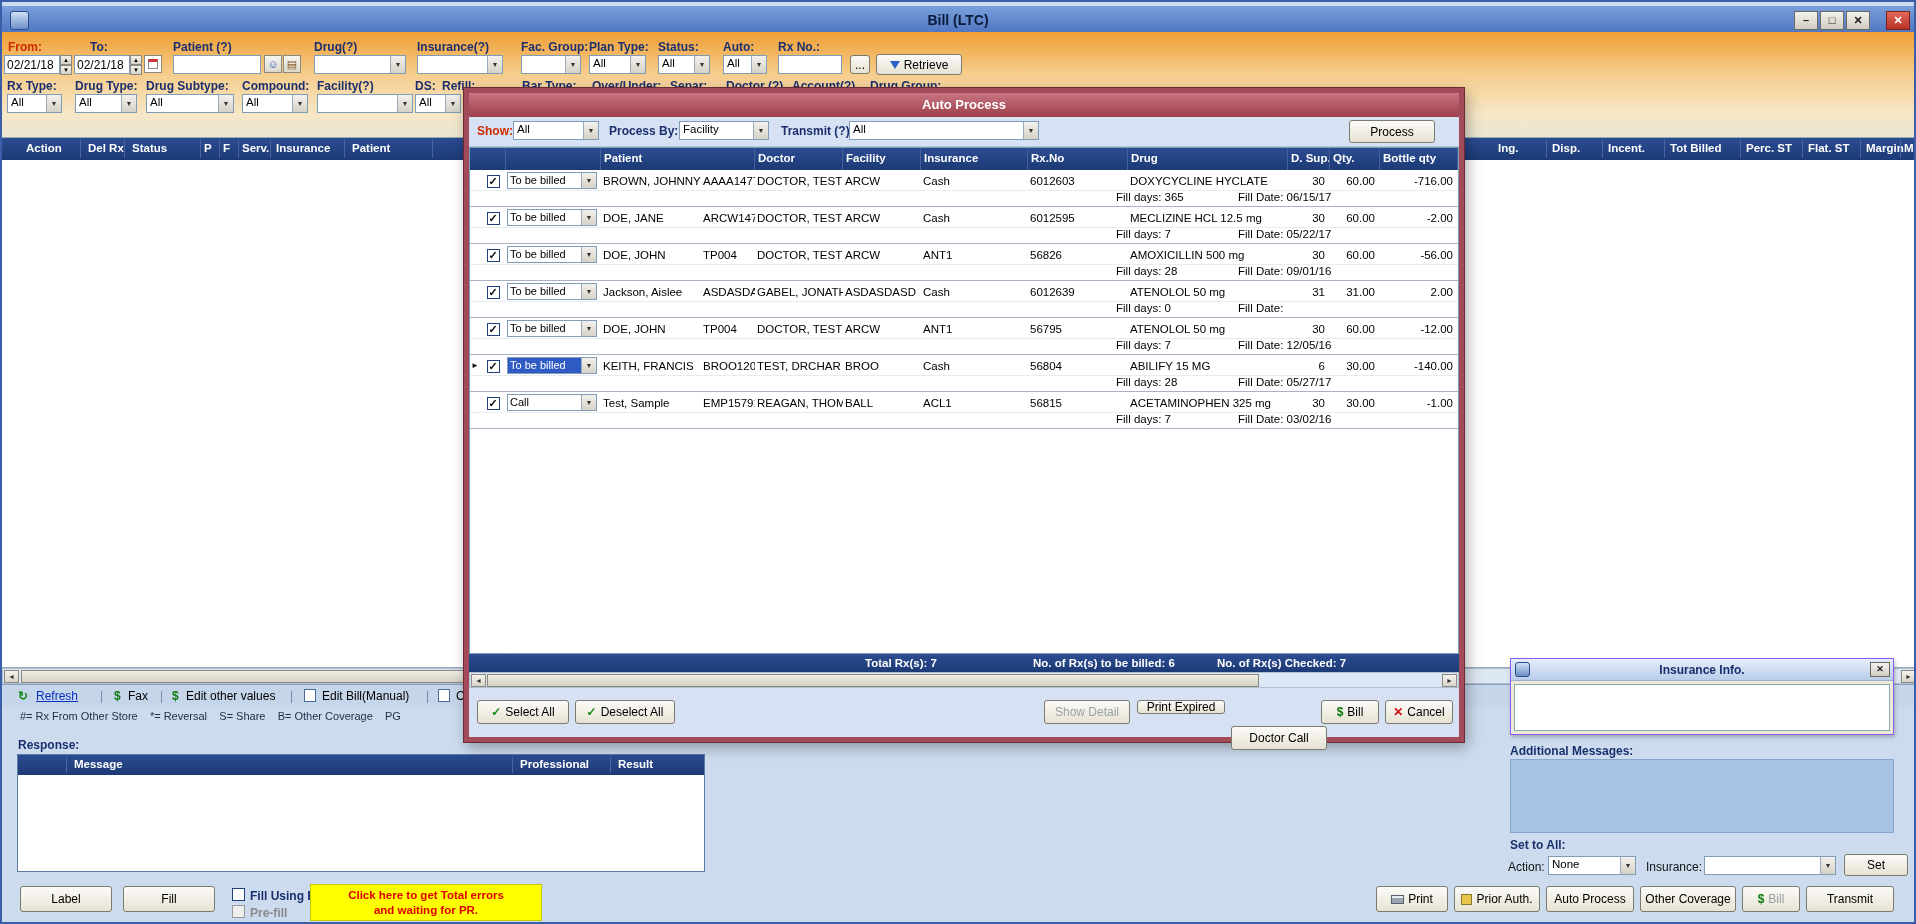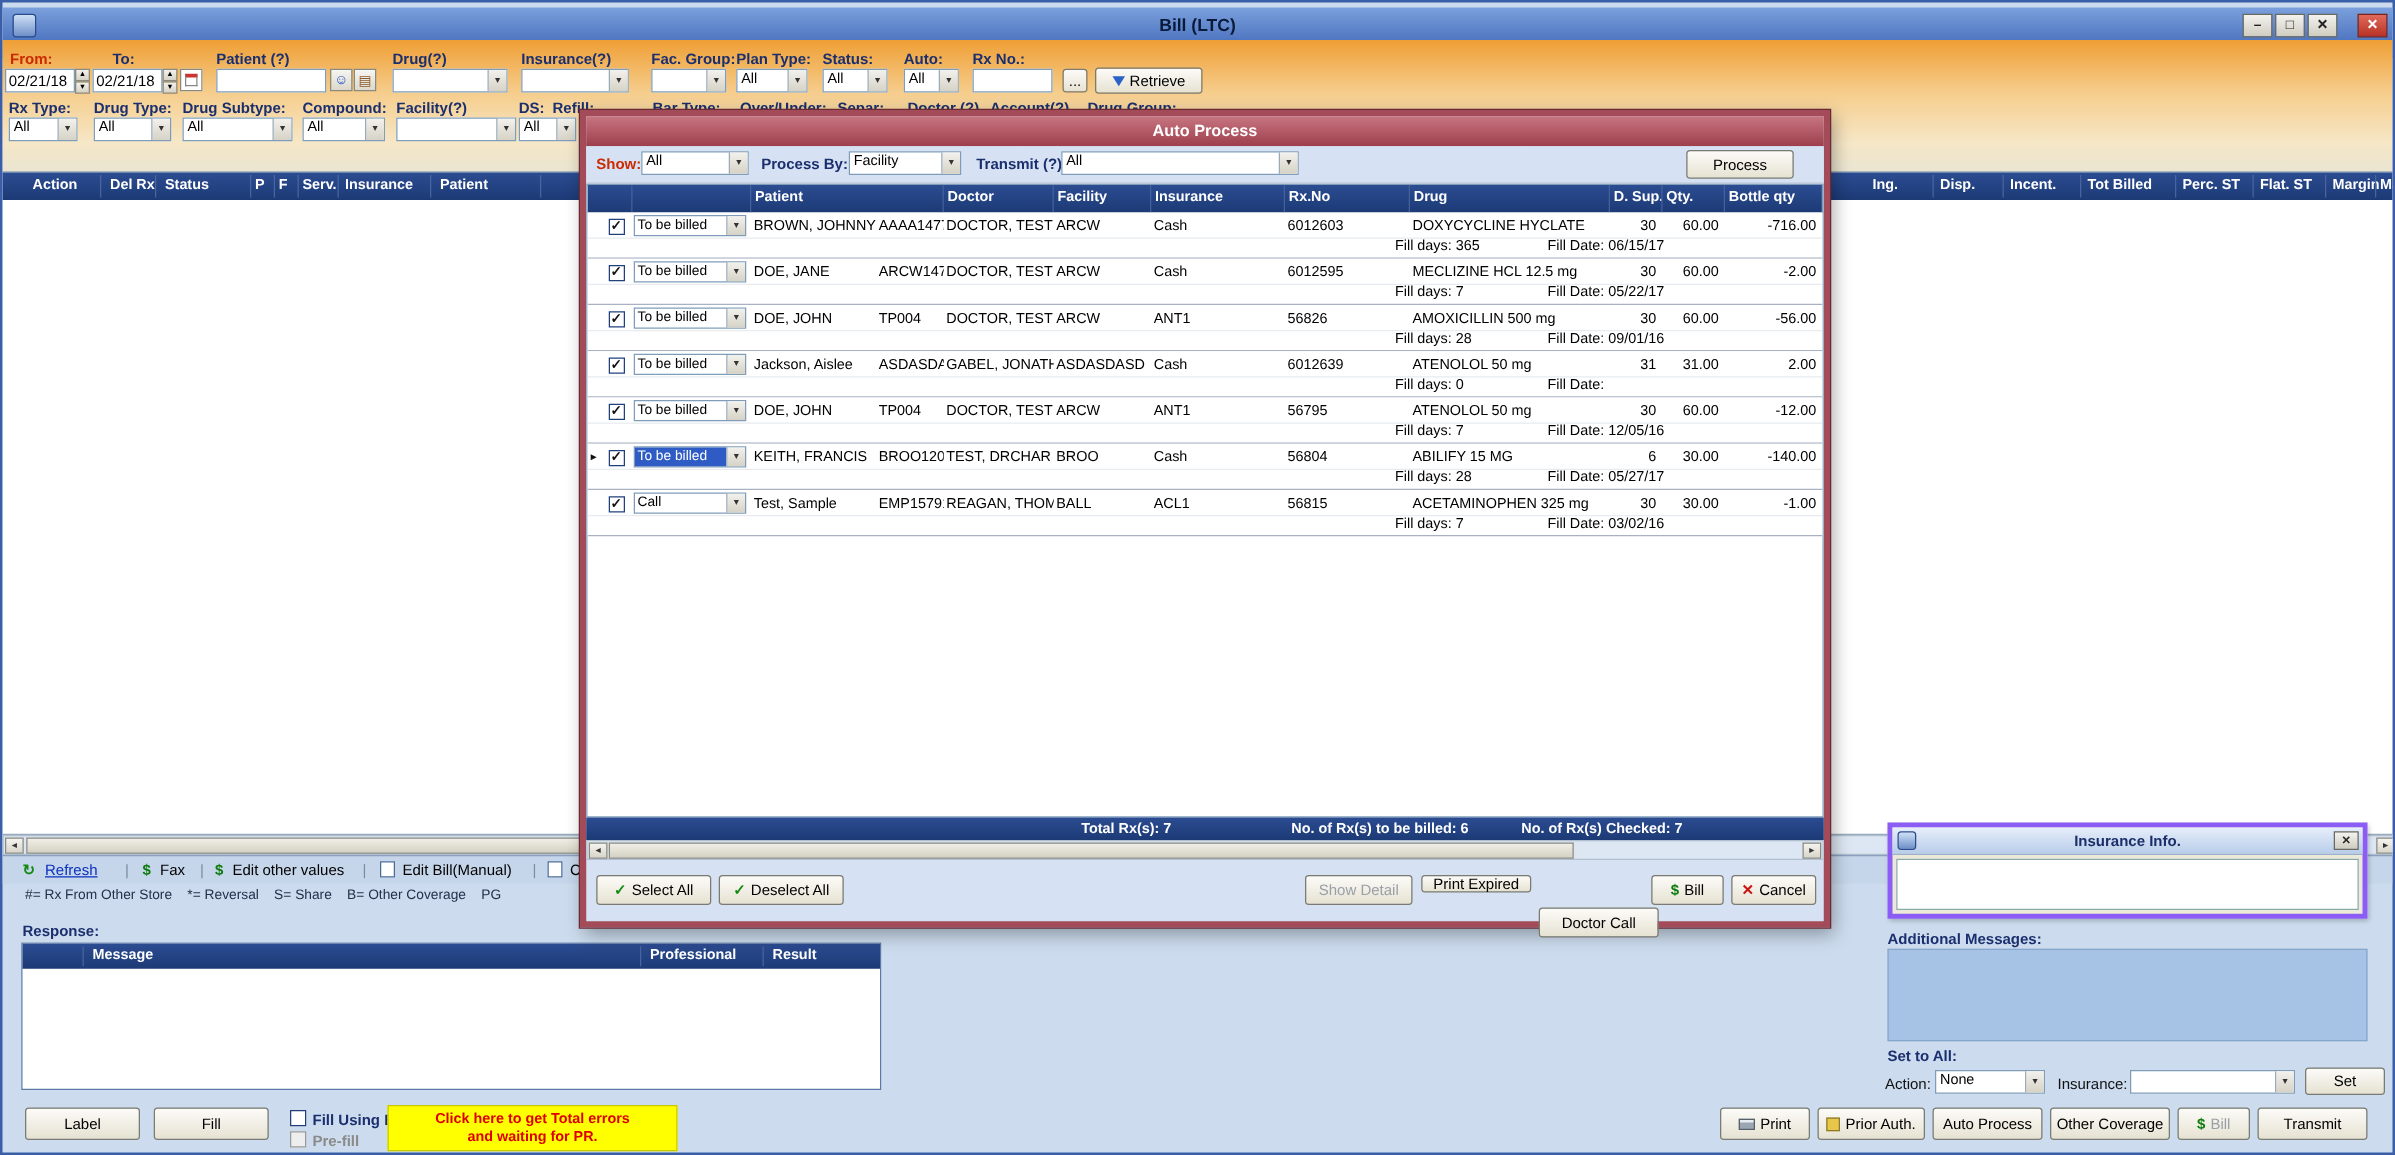--- a/index.html
+++ b/index.html
@@ -48,21 +48,21 @@
 .rhead .h{position:absolute;top:3px;font-size:11.5px}
 .rhead .vsep{position:absolute;top:2px;bottom:2px;width:1px;background:#48659f}
 .watermark{position:absolute;left:688px;top:792px;font-weight:bold;color:#b3bac2;opacity:.62;white-space:nowrap;font-size:46px;letter-spacing:1px}
 .watermark .suf{font-size:26px}
 
 .cb{display:inline-block;width:13px;height:13px;background:#fff;border:1px solid #20407c;font-size:11px;line-height:11px;text-align:center;font-weight:bold;color:#111}
 .cb.checked::after{content:"✓"}
 .cb.gray{border-color:#999;background:#eee}
 
 .panelblue{position:absolute;background:#a6c2e4;border:1px solid #87a6cd}
-.inswin{position:absolute;left:1508px;top:656px;width:384px;height:77px;border:4px solid #8b5cf6;background:#ece9d8;box-shadow:1px 2px 4px rgba(0,0,0,.25)}
+.inswin{position:absolute;left:1508px;top:656px;width:384px;height:77px;border:1px solid #8b5cf6;background:#ece9d8;box-shadow:1px 2px 4px rgba(0,0,0,.25)}
 .inswin .tb{position:relative;height:22px;background:linear-gradient(#e6eefa,#b8cce9);border-bottom:1px solid #9ab0cf}
 .inswin .tb .t{position:absolute;left:0;right:0;top:4px;text-align:center;font-weight:bold;font-size:12px;color:#1a2f6a}
 .inswin .body{position:absolute;left:3px;right:3px;top:25px;bottom:3px;background:#fff;border:1px solid #8aa}
 
 .notice{position:absolute;left:308px;top:882px;width:232px;height:37px;background:#ffff00;border:1px solid #c8c800;color:#dd0000;font-weight:bold;font-size:11.5px;text-align:center;padding-top:3px;line-height:15px}
 
 .modal{position:absolute;left:462px;top:86px;width:1000px;height:654px;border:5px solid #a34b58;outline:1px solid #6a2a34;background:#d6e2f3;box-shadow:3px 5px 14px rgba(0,0,0,.35);z-index:50}
 .mtitle{position:absolute;left:0;top:0;right:0;height:24px;background:linear-gradient(#c77681,#9e3e4c);color:#fff;font-weight:bold;font-size:13px;text-align:center;padding-top:4px}
 .mctrl{position:absolute;left:0;top:24px;right:0;height:30px;background:#d6e2f3;border-bottom:1px solid #b8c4d8}
 .tablewrap{position:absolute;left:0;top:54px;width:990px;height:507px;background:#fff;border:1px solid #7f9db9;overflow:hidden}

